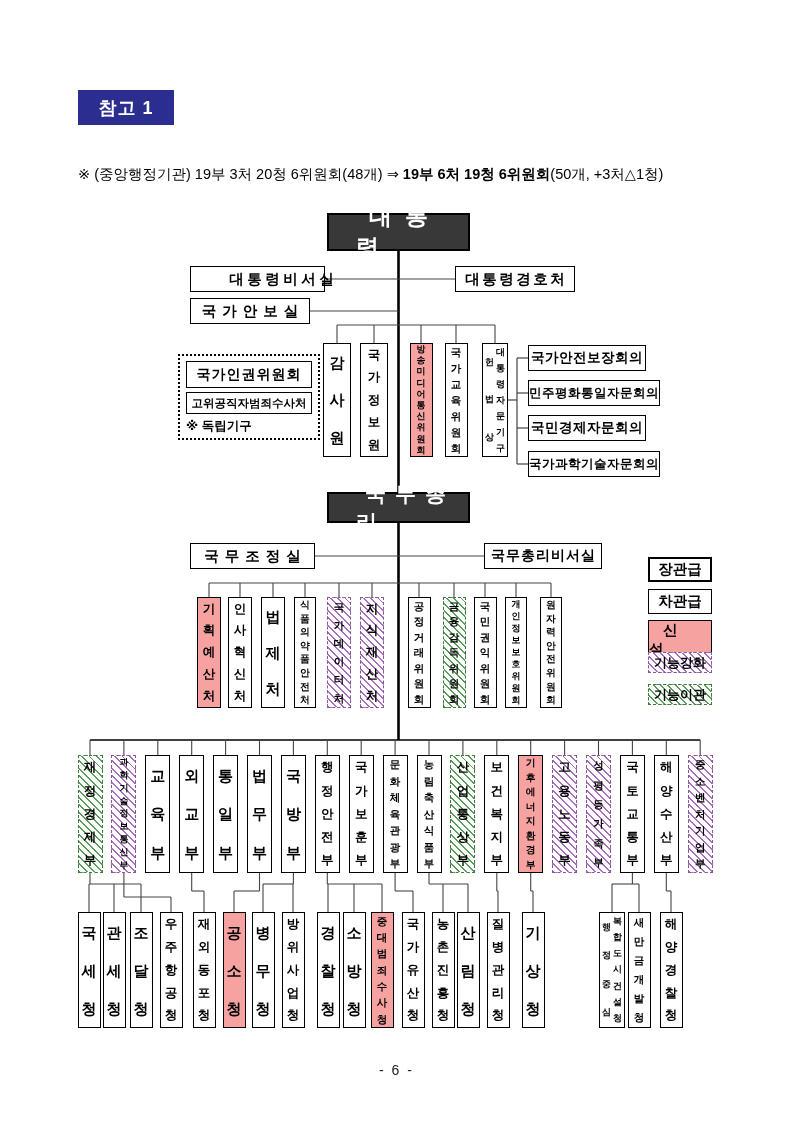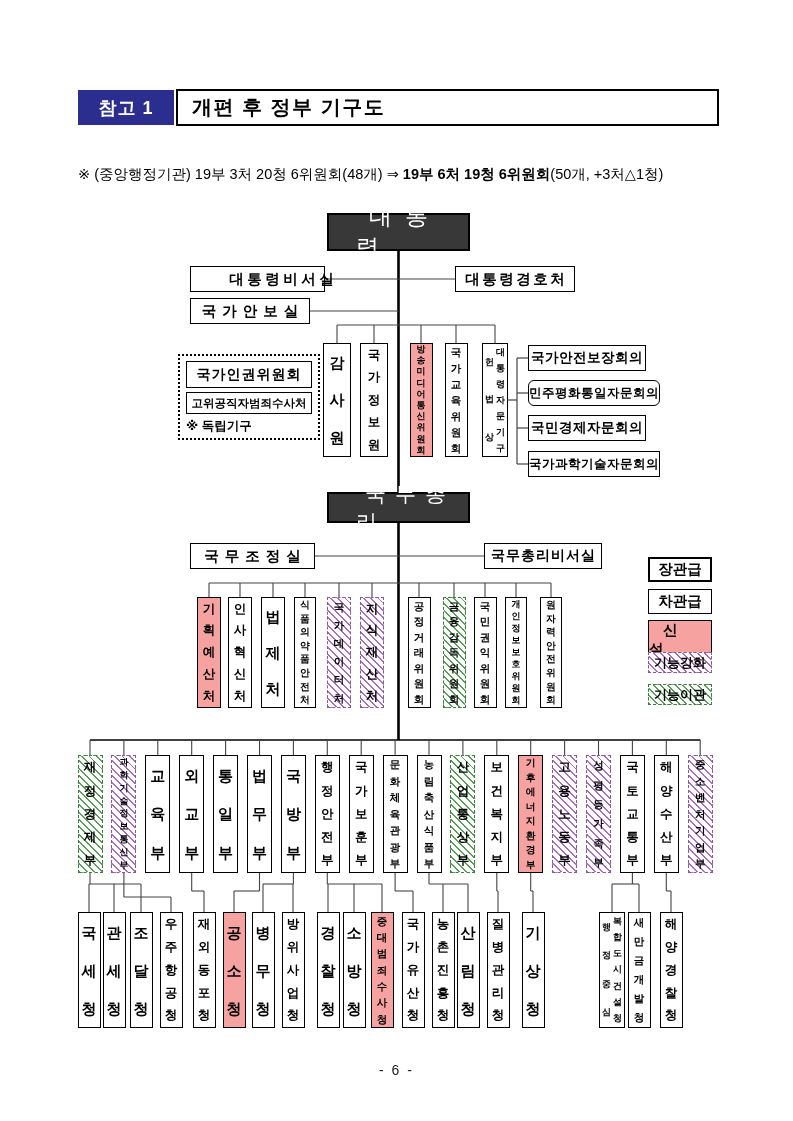--- a/index.html
+++ b/index.html
@@ -8,21 +8,21 @@
 
   
   .hdr-tag{position:absolute;left:78px;top:90px;width:96px;height:35px;background:var(--tag-bg,#2b2e8f);
     color:#fff;font-weight:bold;font-size:18px;display:flex;align-items:center;justify-content:center;letter-spacing:1px;}
   .hdr-title{position:absolute;left:176px;top:89px;width:543px;height:37px;border:2.5px solid #000;box-sizing:border-box;
     display:flex;align-items:center;font-weight:bold;font-size:20px;padding-left:14px;letter-spacing:1.5px;}
   .note{position:absolute;left:78px;top:165px;font-size:14.5px;white-space:nowrap;}
   .note b{font-weight:bold;text-align:center;}
 
   
-  .banner{position:absolute;background:var(--banner-bg,#383838);border:2px solid #000;color:#fff;font-weight:normal;
+  .banner{position:absolute;background:var(--banner-bg,#383838);border:2px solid #000;color:#fff;font-weight:bold;
     display:flex;align-items:center;justify-content:center;box-sizing:border-box;padding-left:27px;}
   #president{left:327px;top:213px;width:143px;height:38px;font-size:23px;letter-spacing:13px;text-indent:13px;}
   #pm{left:327px;top:492px;width:143px;height:31px;font-size:21px;letter-spacing:9px;text-indent:9px;}
 
   
   .hbox{position:absolute;background:#fff;border:1.8px solid #000;box-sizing:border-box;display:flex;align-items:center;
     justify-content:center;font-weight:bold;white-space:nowrap;}
 
   
   .vbox{position:absolute;background:#fff;border:1.5px solid #000;box-sizing:border-box;display:flex;flex-direction:row;
@@ -52,21 +52,20 @@
 
   #connectors{position:absolute;left:0;top:0;}
   .footer{position:absolute;left:0;top:1062px;width:100%;text-align:center;font-size:14px;letter-spacing:2px;color:#222;}
 </style>
 </head>
 <body>
 
 <div id="canvas">
 
   <div class="hdr-tag">참고 1</div>
-  <div class="hdr-title">개편 후 정부 기구도</div>
 
   <div class="note"><span>※ (중앙행정기관) 19부 3처 20청 6위원회(48개) ⇒ </span><b>19부 6처 19청 6위원회</b><span>(50개, +3처△1청)</span></div>
 
   <svg id="connectors" width="793" height="1121" viewBox="0 0 793 1121">
       <line x1="398.5" y1="251" x2="398.5" y2="492" stroke="#000" stroke-width="2.6"></line>
       <line x1="398.5" y1="523" x2="398.5" y2="740" stroke="#000" stroke-width="2.6"></line>
       <line x1="325" y1="279" x2="398.5" y2="279" stroke="#444" stroke-width="1.2"></line>
       <line x1="310" y1="311" x2="398.5" y2="311" stroke="#444" stroke-width="1.2"></line>
       <line x1="398.5" y1="279" x2="484" y2="279" stroke="#444" stroke-width="1.2"></line>
       <line x1="337" y1="325" x2="495" y2="325" stroke="#444" stroke-width="1.1"></line>
@@ -233,21 +232,21 @@
         <span>대</span>
         <span>통</span>
         <span>령</span>
         <span>자</span>
         <span>문</span>
         <span>기</span>
         <span>구</span>
       </div>
     </div>
     <div class="hbox" style="left: 528px; top: 345px; width: 118px; height: 26px; font-size: 13.5px; letter-spacing: 0.5px; border-width: 1.6px;">국가안전보장회의</div>
-    <div class="hbox" style="left: 528px; top: 380px; width: 132px; height: 26px; font-size: 12.5px; letter-spacing: 0.5px; border-width: 1.6px; border-radius: 6px;">민주평화통일자문회의</div>
+    <div class="hbox" style="left: 528px; top: 380px; width: 132px; height: 26px; font-size: 12.5px; letter-spacing: 0.5px; border-width: 1.6px;">민주평화통일자문회의</div>
     <div class="hbox" style="left: 528px; top: 415px; width: 118px; height: 26px; font-size: 13.5px; letter-spacing: 0.5px; border-width: 1.6px;">국민경제자문회의</div>
     <div class="hbox" style="left: 528px; top: 451px; width: 132px; height: 26px; font-size: 12.5px; letter-spacing: 0.5px; border-width: 1.6px;">국가과학기술자문회의</div>
     <div class="vbox status-new" style="left: 197px; top: 597px; width: 24px; height: 111px;">
       <div class="vcol" style="font-size: 12.5px;">
         <span>기</span>
         <span>획</span>
         <span>예</span>
         <span>산</span>
         <span>처</span>
       </div>

